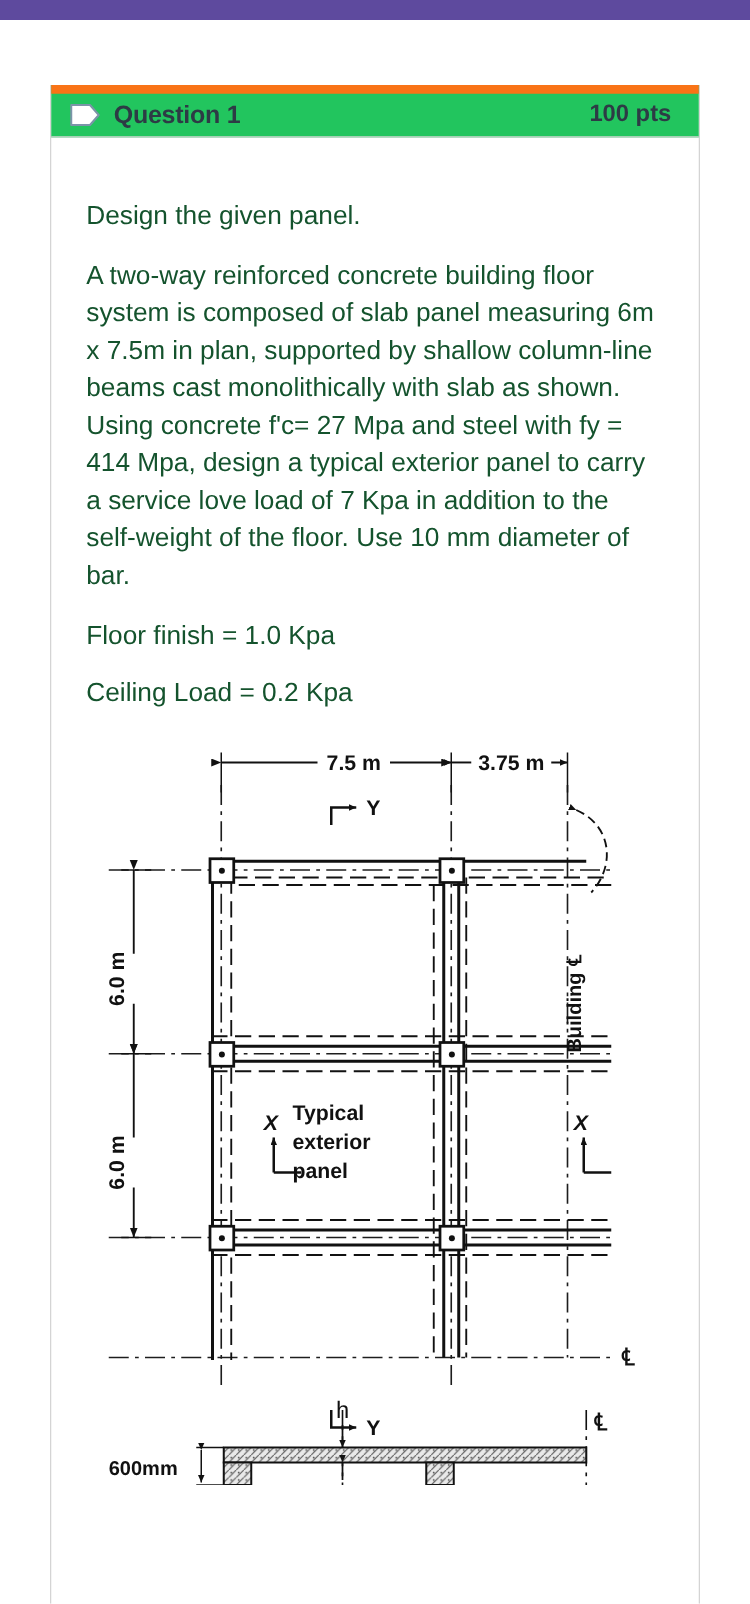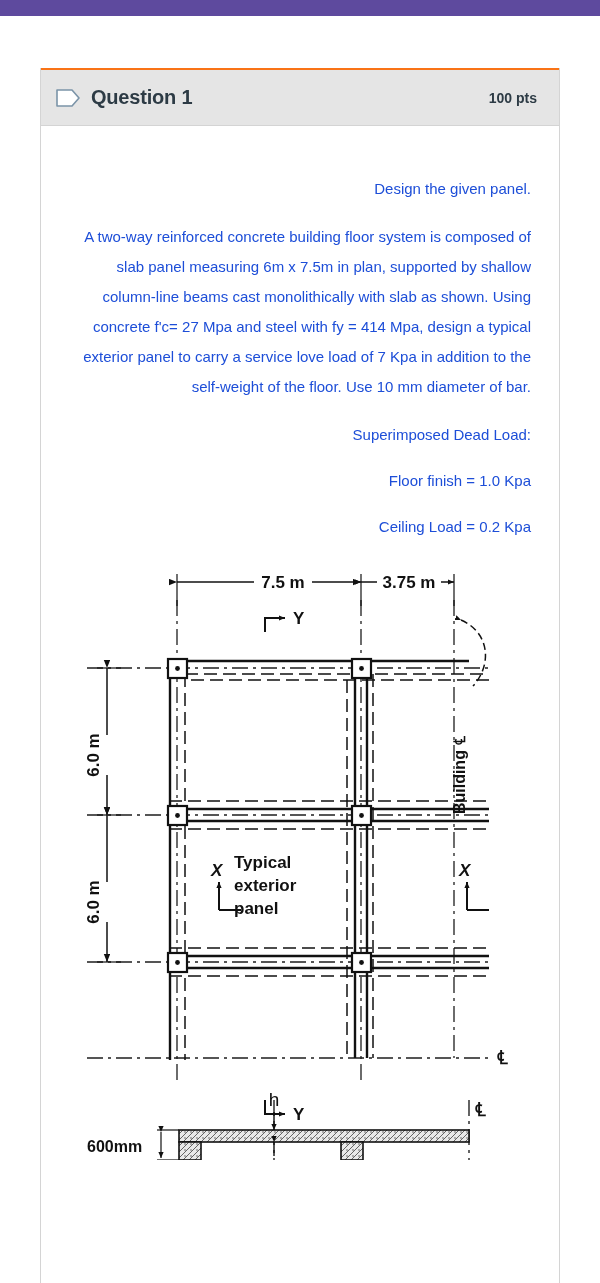--- a/index.html
+++ b/index.html
@@ -19,43 +19,42 @@
 
   
   .card {
     position: absolute; left: 40px; top: 68px; width: 520px;
     min-height: 1215px;
     background: #ffffff;
     border-left: 1px solid #d4d4d4;
     border-right: 1px solid #d4d4d4;
   }
   .card-header {
-    height: 58px;
-    background: #e5e5e5;
+    height: 42px;
+    background: #22c55e;
     border-bottom: 1px solid #d4d4d4;
-    border-top: 2px solid #f97316;
+    border-top: 7px solid #f97316;
     display: flex; align-items: center;
     padding: 0 22px 0 14px;
   }
   .flag-icon { width: 26px; height: 22px; flex: 0 0 auto; margin-right: 10px; }
   .q-title {
     font-size: 20px; font-weight: bold; color: #2d3b45;
     letter-spacing: -0.2px;
   }
   .q-points {
     margin-left: auto;
-    font-size: 14px; font-weight: bold; color: #2d3b45;
+    font-size: 19px; font-weight: bold; color: #2d3b45;
   }
 
   
   .card-body { padding: 48px 28px 0 28px; }
   .para {
-    font-size: 15px; line-height: 30px; color: #1d4ed8;
+    font-size: 21px; line-height: 30px; color: #14532d;
     margin-bottom: 18px;
-    text-align: right;
   }
   .para.tight { margin-bottom: 16px; }
 
   
   .figure { position: relative; width: 520px; height: 600px; margin-top: 18px; }
   .figure svg { display: block; }
 </style>
 </head>
 <body>
 
@@ -71,21 +70,20 @@
           <path d="M2 3 L17 3 L24 11 L17 19 L2 19 Z" fill="#ffffff" stroke="#7b94a8" stroke-width="1.6" stroke-linejoin="round"></path>
         </svg>
       </span>
       <span class="q-title">Question 1</span>
       <span class="q-points">100 pts</span>
     </div>
 
     <div class="card-body">
       <p class="para">Design the given panel.</p>
       <p class="para">A two-way reinforced concrete building floor system is composed of slab panel measuring 6m x 7.5m in plan, supported by shallow column-line beams cast monolithically with slab as shown. Using concrete f'c= 27 Mpa and steel with fy = 414 Mpa, design a typical exterior panel to carry a service love load of 7 Kpa in addition to the self-weight of the floor. Use 10 mm diameter of bar.</p>
-      <p class="para tight">Superimposed Dead Load:</p>
       <p class="para tight">Floor finish = 1.0 Kpa</p>
       <p class="para tight">Ceiling Load = 0.2 Kpa</p>
 
       <div class="figure">
         <svg width="470" height="600" viewBox="0 0 470 600">
           <defs>
             <pattern id="hatch" width="6" height="6" patternUnits="userSpaceOnUse">
               <rect width="6" height="6" fill="#e9e9e9"></rect>
               <path d="M0 6 L6 0" stroke="#555" stroke-width="0.9"></path>
               <circle cx="2" cy="2" r="0.7" fill="#444"></circle>

